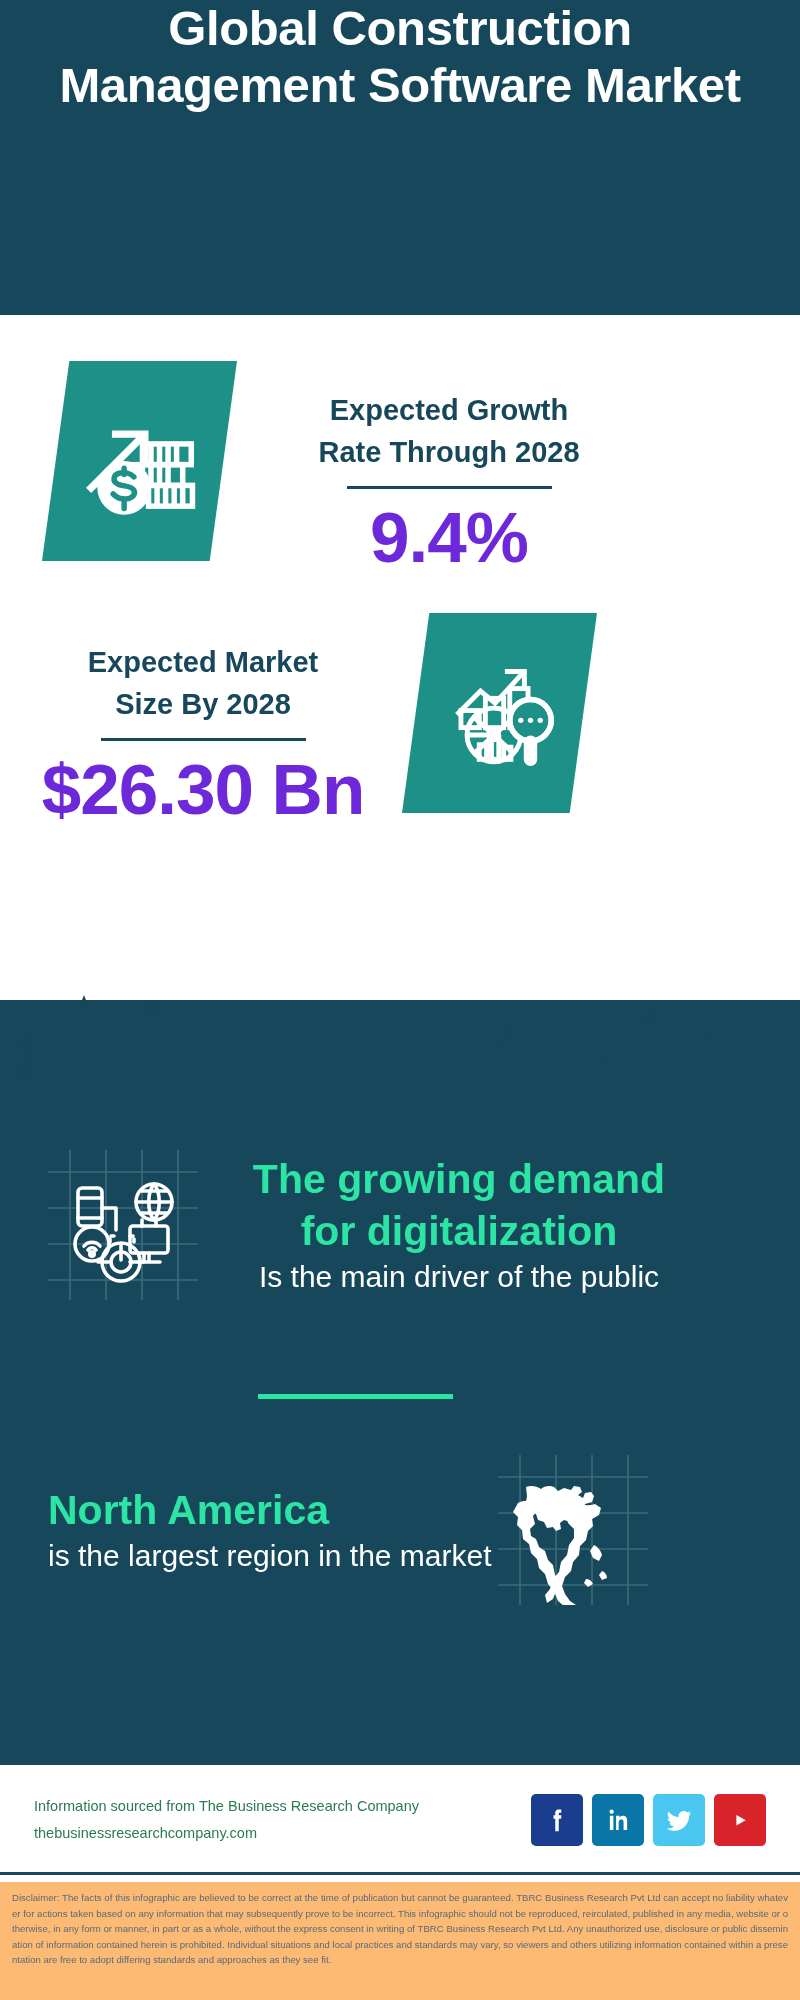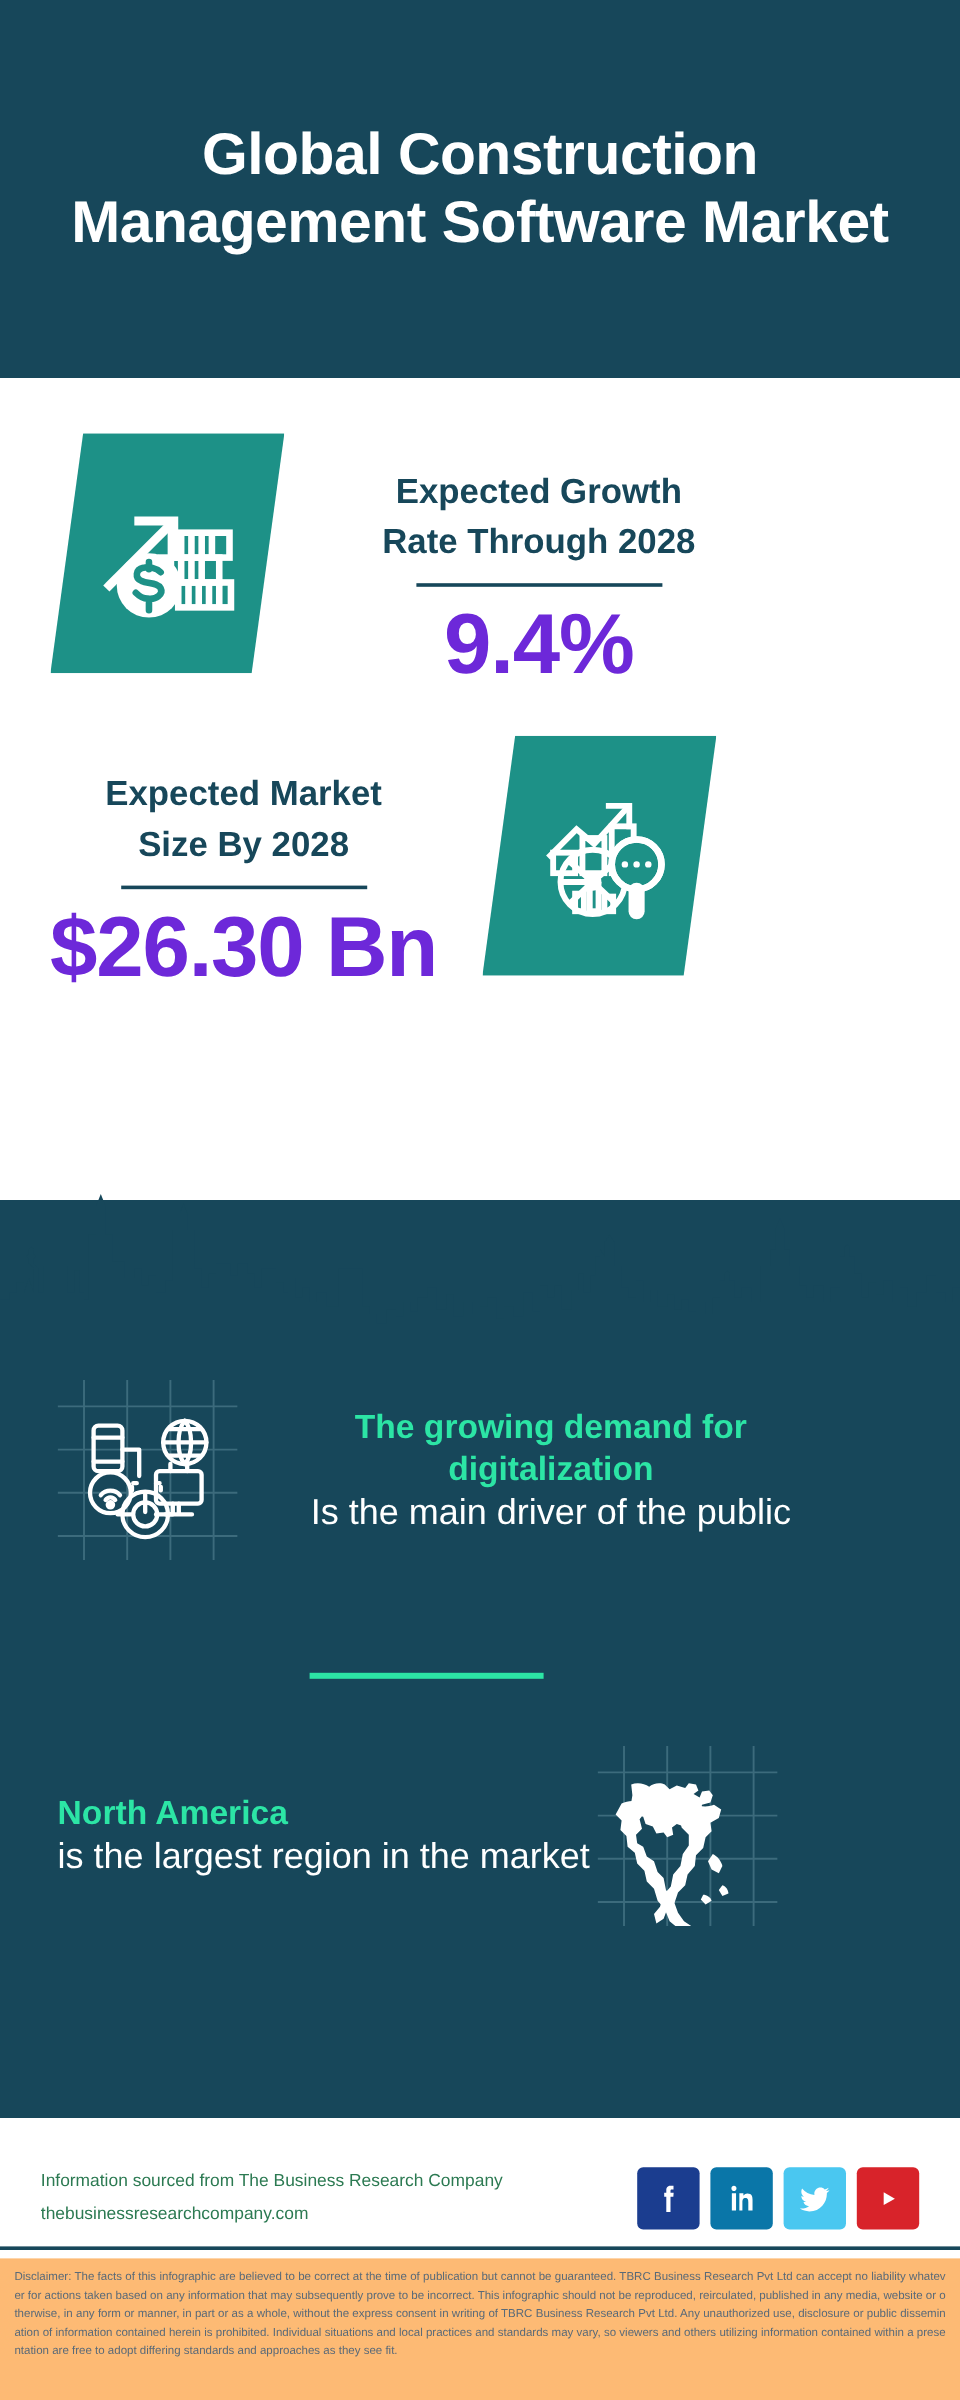--- a/index.html
+++ b/index.html
@@ -7,21 +7,21 @@
   body {
     width:800px; height:2000px; position:relative; overflow:hidden;
     font-family:"Liberation Sans", sans-serif;
     -webkit-font-smoothing:antialiased;
   }
 
   
   .header {
     position:absolute; left:0; top:0; width:800px; height:315px;
     background:#17475a;
-    display:flex; align-items:center; justify-content:center;
+    display:flex; align-items:flex-start; justify-content:center;
     padding:0 26px;
   }
   .header-title {
     color:#ffffff; font-weight:bold; font-size:49px; line-height:1.16;
     text-align:center; letter-spacing:-0.4px;
   }
 
   
   .light-zone {
     position:absolute; left:0; top:315px; width:800px; height:685px;
@@ -78,36 +78,36 @@
   .grid-icon { position:relative; flex:0 0 auto; }
   .grid-icon svg { display:block; }
 
   .driver-block { left:48px; top:1150px; width:720px; }
   .driver-text { margin-left:26px; width:470px; text-align:center; }
 
   .region-block { left:48px; top:1455px; width:720px; }
   .region-text { width:450px; text-align:left; }
 
   .accent-text {
-    color:#2ce5a5; font-weight:bold; font-size:28px; line-height:1.25;
+    color:#2ce5a5; font-weight:bold; font-size:41px; line-height:1.25;
   }
   .plain-text {
     color:#ffffff; font-size:30px; line-height:1.3; font-weight:normal;
   }
 
   .divider {
     position:absolute; left:258px; top:1394px;
     width:195px; height:5px; background:#2ce5a5;
   }
 
   
   .footer {
     position:absolute; left:0; top:1765px; width:800px; height:110px;
     background:#ffffff;
-    display:flex; align-items:center; padding:0 34px;margin-top:12px;
+    display:flex; align-items:center; padding:0 34px;
   }
   .footer-text { flex:1 1 auto; }
   .footer-line {
     color:#2c7a52; font-size:14.5px; line-height:1.85; white-space:nowrap;
   }
   .socials { display:flex; gap:9px; align-items:center; }
   .soc { width:52px; height:52px; border-radius:5px; display:flex;
          align-items:center; justify-content:center; }
   .soc svg { display:block; }
   .soc-fb { background:#1b3d8f; }

